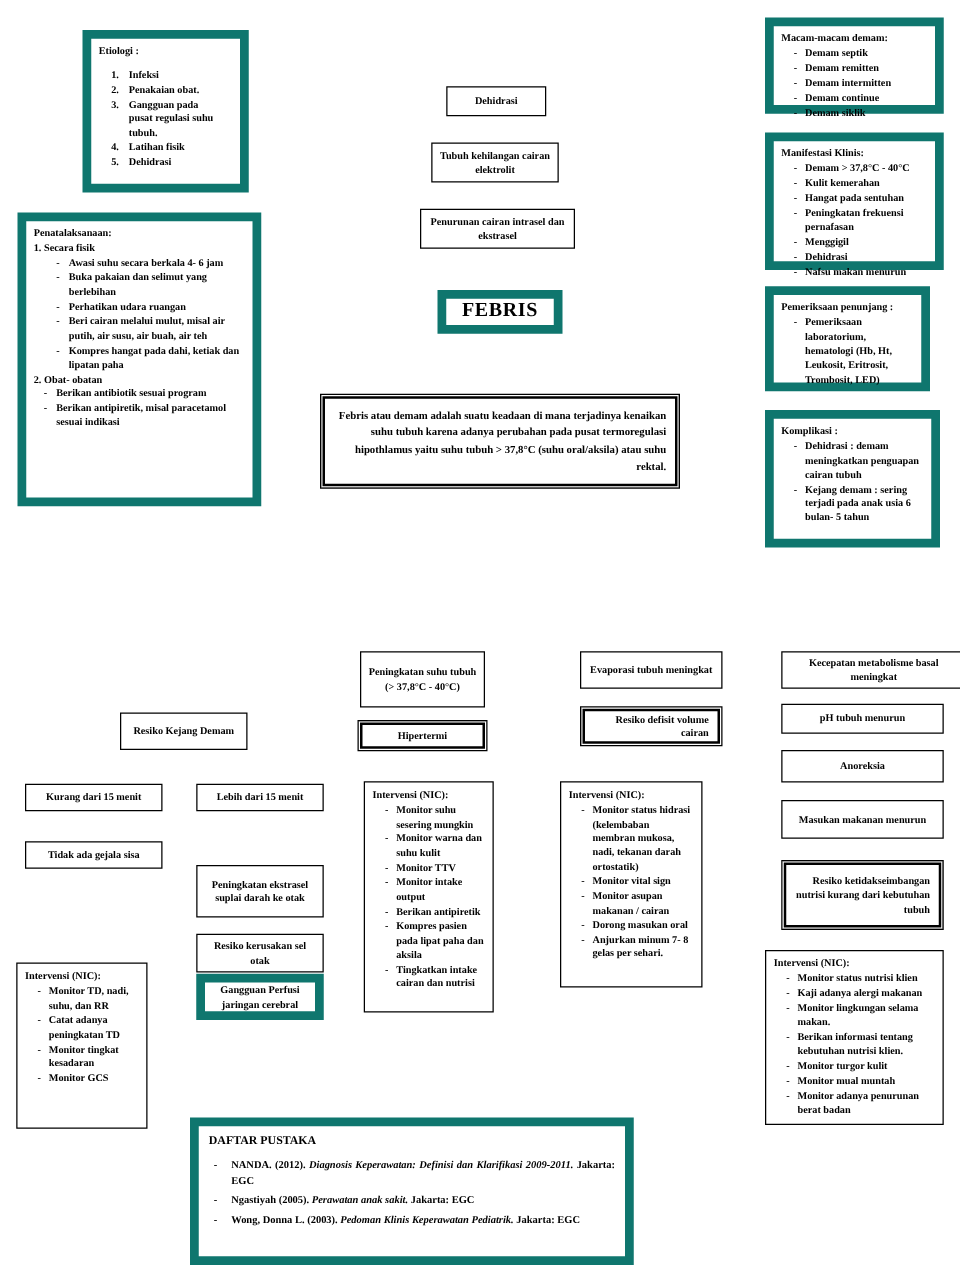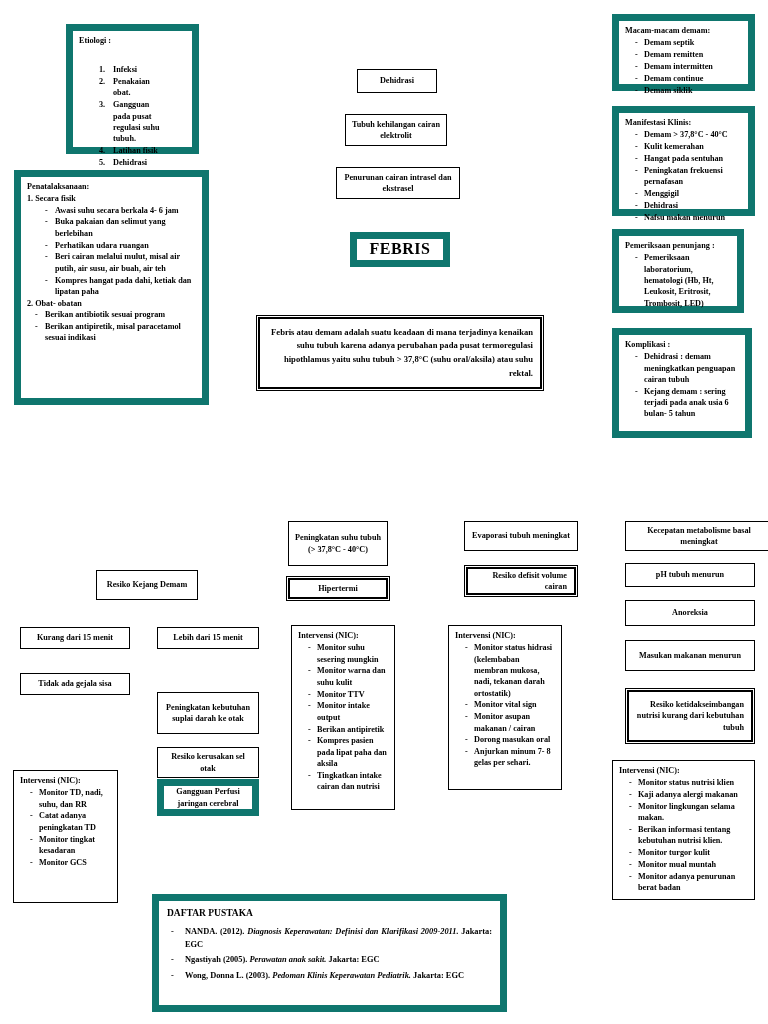--- a/index.html
+++ b/index.html
@@ -54,21 +54,21 @@
     padding-left: 9px;
   }
   ul.dash > li:before {
     content: "-";
     position: absolute;
     left: 0;
     top: 0;
   }
   ol.num {
     list-style: none;
-    margin: 18px;
+    margin: 8px;
     padding: 0 0 0 2px;
     counter-reset: n;
   }
   ol.num > li {
     position: relative;
     padding-left: 14px;
     counter-increment: n;
     margin-bottom: 0.5px;
   }
   ol.num > li:before {
@@ -293,21 +293,21 @@
 
   <div class="box center" style="left:157px; top:627px; width:102px; height:22px; display:flex; align-items:center; justify-content:center;">
     <span>Lebih dari 15 menit</span>
   </div>
 
   <div class="box center" style="left:20px; top:673px; width:110px; height:22px; display:flex; align-items:center; justify-content:center;">
     <span>Tidak ada gejala sisa</span>
   </div>
 
   <div class="box center" style="left:157px; top:692px; width:102px; height:42px; display:flex; align-items:center; justify-content:center;">
-    <span>Peningkatan kebutuhan suplai darah ke otak</span>
+    <span>Peningkatan ekstrasel suplai darah ke otak</span>
   </div>
 
   <div class="box center" style="left:157px; top:747px; width:102px; height:31px; display:flex; align-items:center; justify-content:center;">
     <span>Resiko kerusakan sel otak</span>
   </div>
 
   <div class="box thick center" style="left:157px; top:779px; width:102px; height:37px; display:flex; align-items:center; justify-content:center;">
     <span>Gangguan Perfusi jaringan cerebral</span>
   </div>
 

